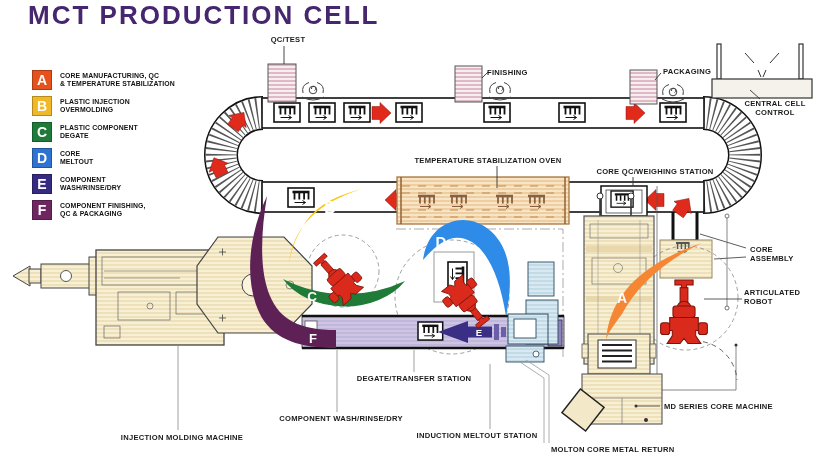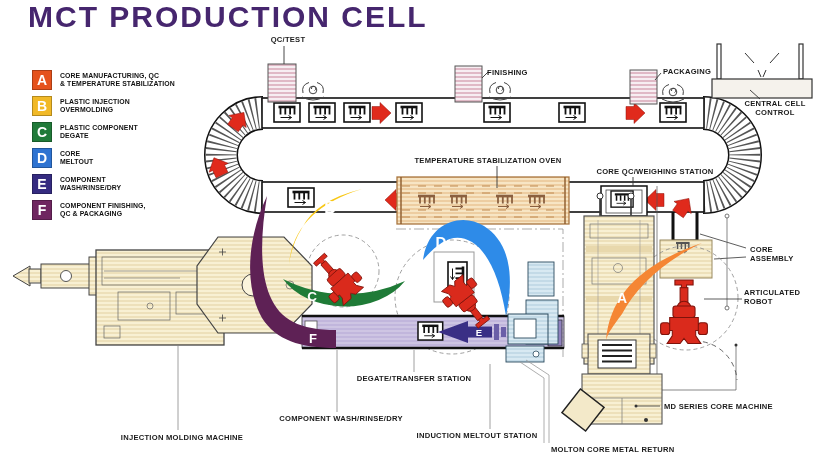--- a/index.html
+++ b/index.html
@@ -1,18 +1,18 @@
 <!DOCTYPE html>
 <html><head>
 <meta charset="utf-8">
 <style>
   html,body{margin:0;padding:0;background:#fff;}
   .stage{position:relative;width:824px;height:469px;background:#fff;overflow:hidden;
          font-family:"Liberation Sans",sans-serif;}
-  .title{position:absolute;left:28px;top:0px;font-size:30px;font-weight:bold;
+  .title{position:absolute;left:28px;top:0px;font-size:26px;font-weight:bold;
          letter-spacing:2px;color:#46266E;}
   .legend{position:absolute;left:32px;top:70px;}
   .legend-row{display:flex;align-items:flex-start;margin-bottom:6px;height:20px;}
   .legend-box{width:20px;height:20px;flex:0 0 20px;display:flex;align-items:center;justify-content:center;
               color:#fff;font-weight:bold;font-size:14px;border:1px solid rgba(0,0,0,.25);
               box-sizing:border-box;}
   .legend-text{margin-left:8px;font-size:6.9px;font-weight:bold;line-height:1.18;color:#111;
                letter-spacing:.1px;padding-top:2px;}
   svg{position:absolute;left:0;top:0;}
   svg text{font-family:"Liberation Sans",sans-serif;font-weight:bold;fill:#1a1a1a;}

